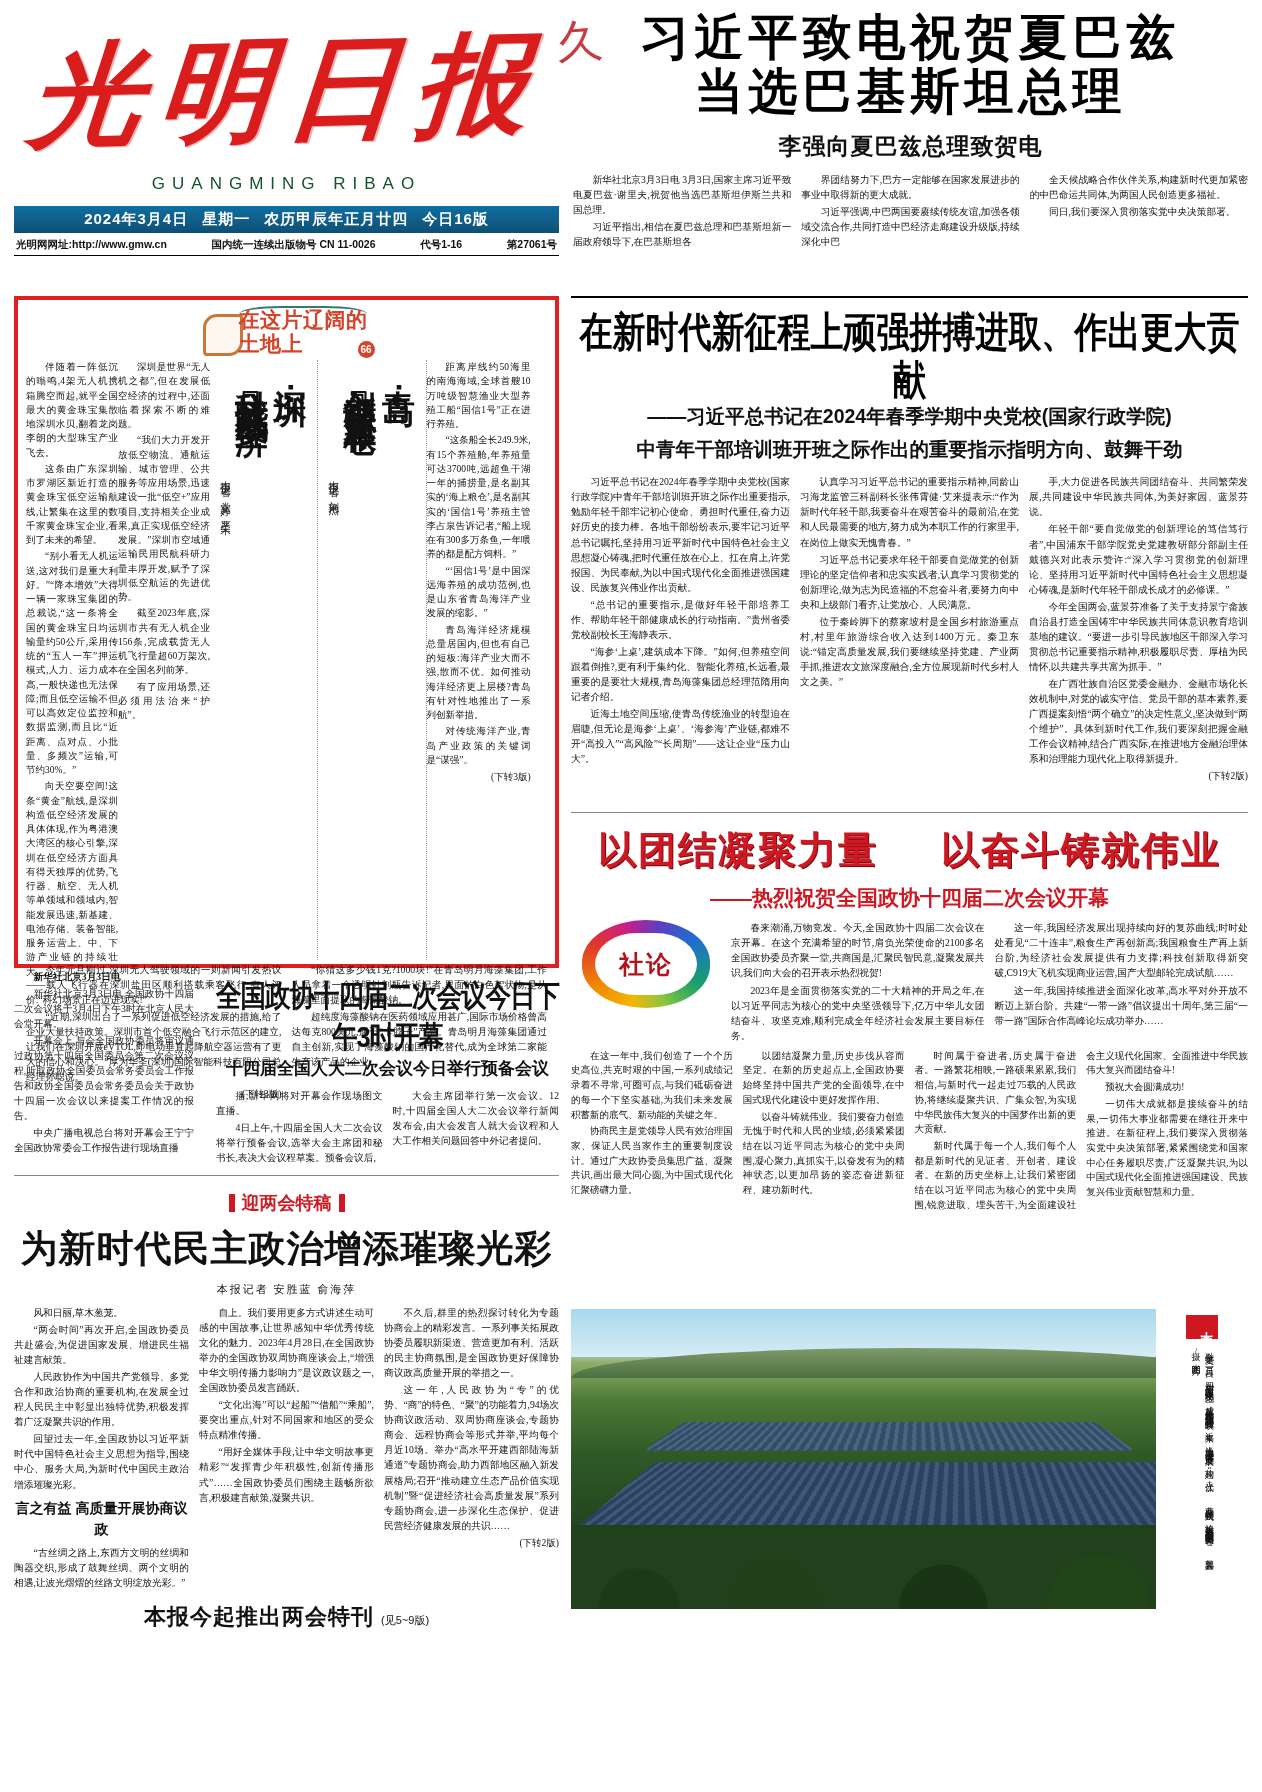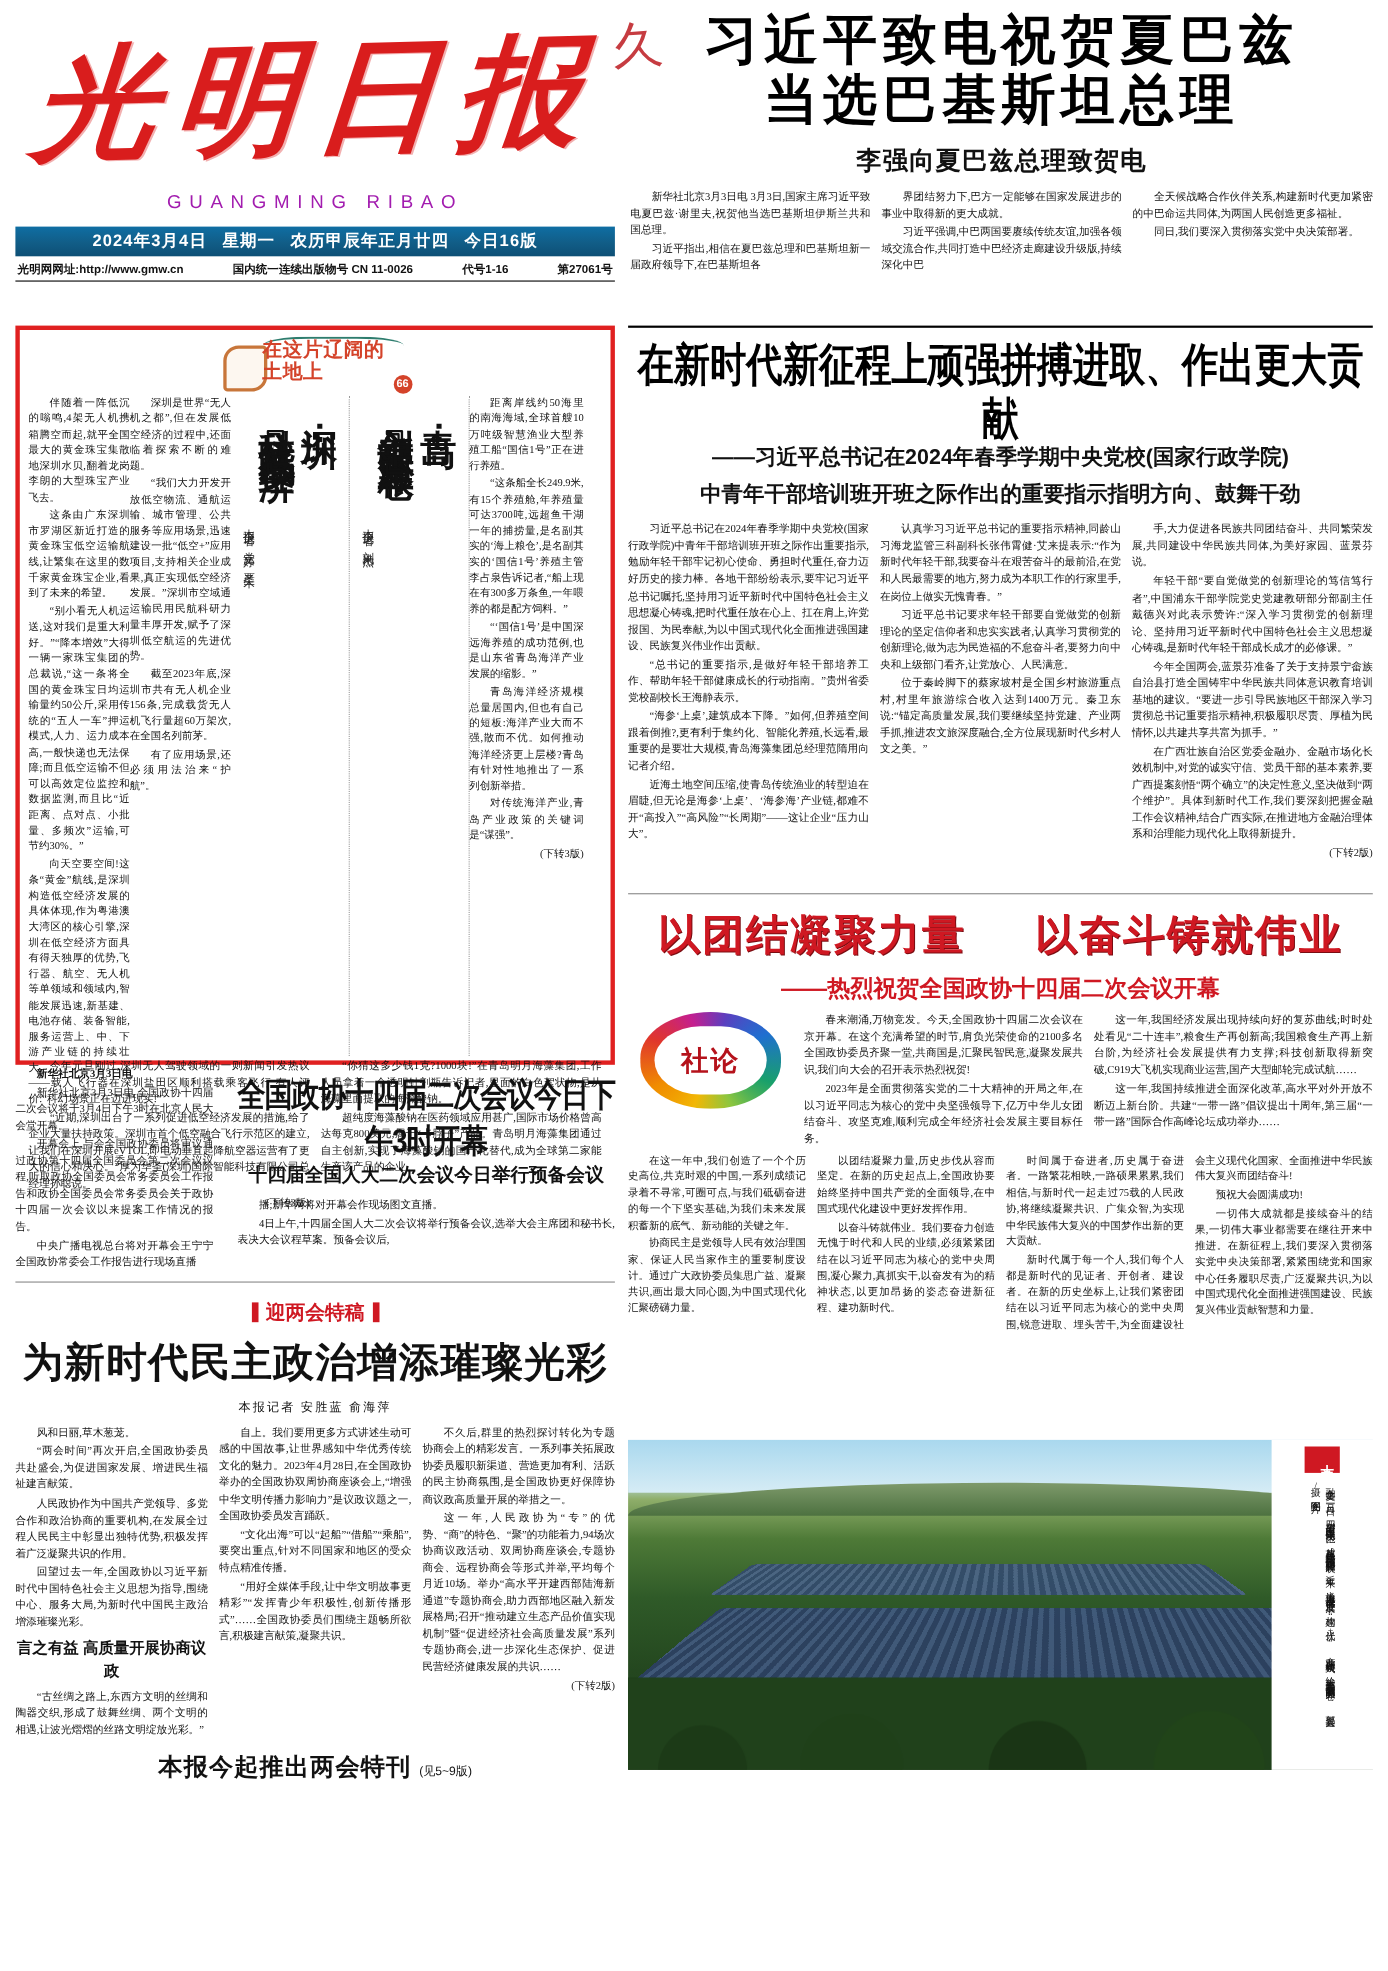--- a/index.html
+++ b/index.html
@@ -24,21 +24,21 @@
     color:#d91d1d;font-size:112px;font-weight:700;
     letter-spacing:16px;
     font-style:italic;
     transform:skewX(-6deg) rotate(-1.5deg);
     text-shadow:2px 1px 0 rgba(217,29,29,.35);
     white-space:nowrap;
     line-height:1;
   }
   .logo-pinyin{
     text-align:center;font-family:"Liberation Sans",sans-serif;
-    font-size:17px;letter-spacing:7px;color:#a21caf;margin-top:-6px;
+    font-size:17px;letter-spacing:7px;color:#14532d;margin-top:-6px;
   }
   .datebar{
     margin-top:12px;height:27px;
     background:linear-gradient(180deg,#0f6ea3 0%,#115d87 55%,#0d4f75 100%);
     color:#fff;display:flex;align-items:center;justify-content:center;
     font-family:"Liberation Sans",sans-serif;font-size:15px;font-weight:bold;
     letter-spacing:1px;
   }
   .datebar span{margin:0 7px;}
   .pubinfo{
@@ -90,21 +90,21 @@
 
   .badge{
     width:168px;height:48px;position:relative;margin:0 auto 4px auto;
   }
   .badge-scroll{
     position:absolute;left:0;top:6px;width:34px;height:36px;
     border:3px solid #c8763a;border-radius:14px 4px 14px 4px;background:#fdf7f0;
   }
   .badge-txt{
     position:absolute;left:36px;top:0px;width:132px;
-    color:#d4432a;font-weight:bold;font-size:18px;line-height:1.12;
+    color:#d4432a;font-weight:bold;font-size:21px;line-height:1.12;
     font-family:"Liberation Sans",sans-serif;letter-spacing:.5px;
   }
   .badge-wave{position:absolute;left:36px;top:-2px;width:128px;height:14px;
     border-top:2px solid #2e7d6e;border-radius:50%/12px;}
   .badge-num{
     position:absolute;right:-4px;bottom:-2px;width:17px;height:17px;border-radius:50%;
     background:#d4432a;color:#fff;font-size:10px;font-family:"Liberation Sans",sans-serif;
     display:flex;align-items:center;justify-content:center;font-weight:bold;
   }
 
@@ -362,20 +362,23 @@
           <p>开幕会上,与会全国政协委员将审议通过政协第十四届全国委员会第二次会议议程,听取政协全国委员会常务委员会工作报告和政协全国委员会常务委员会关于政协十四届一次会议以来提案工作情况的报告。</p>
           <p>中央广播电视总台将对开幕会王宁宁全国政协常委会工作报告进行现场直播</p>
         </div>
         <div style="flex:1;">
           <div style="font-family:'Liberation Sans',sans-serif;font-weight:bold;font-size:25.5px;text-align:center;letter-spacing:-1px;transform:scaleY(1.18);transform-origin:top center;margin-top:6px;">全国政协十四届二次会议今日下午3时开幕</div>
           <div style="font-family:'Liberation Sans',sans-serif;font-weight:bold;font-size:17px;text-align:center;margin-top:12px;">十四届全国人大二次会议今日举行预备会议</div>
           <div class="cols2 bt" style="margin-top:8px;">
             <div>
               <p>播;新华网将对开幕会作现场图文直播。</p>
               <p>4日上午,十四届全国人大二次会议将举行预备会议,选举大会主席团和秘书长,表决大会议程草案。预备会议后,</p>
+            </div>
+            <div>
+              <p>大会主席团举行第一次会议。12时,十四届全国人大二次会议举行新闻发布会,由大会发言人就大会议程和人大工作相关问题回答中外记者提问。</p>
             </div>
           </div>
         </div>
       </div>
 
       <div class="rule"></div>
 
       <div style="text-align:center;">
         <span class="tag">迎两会特稿</span>
       </div>

